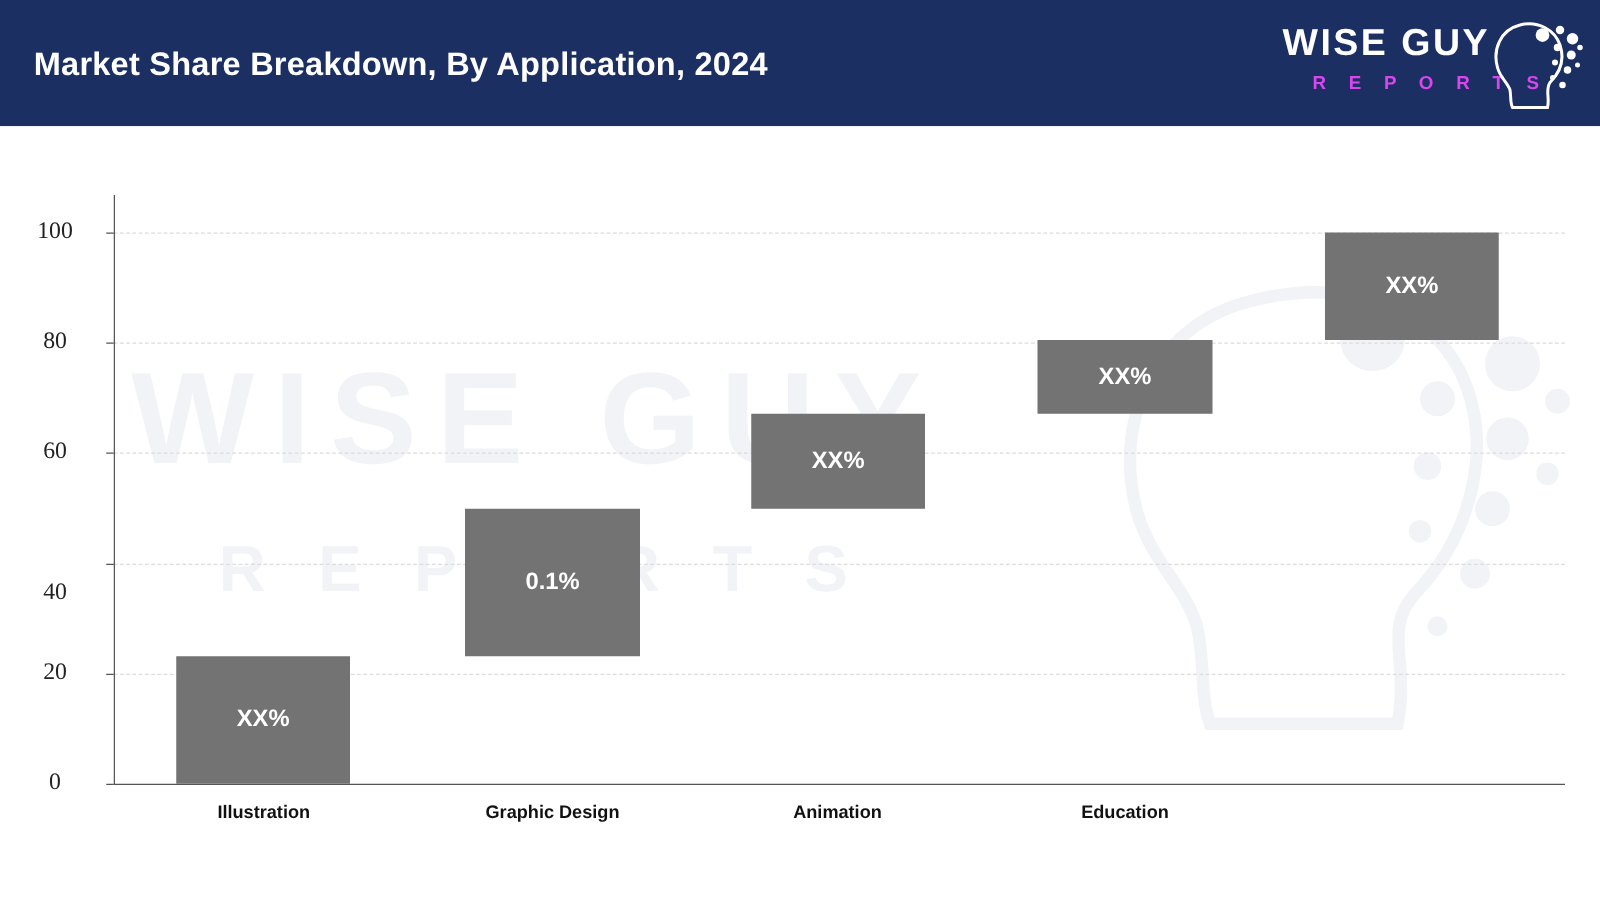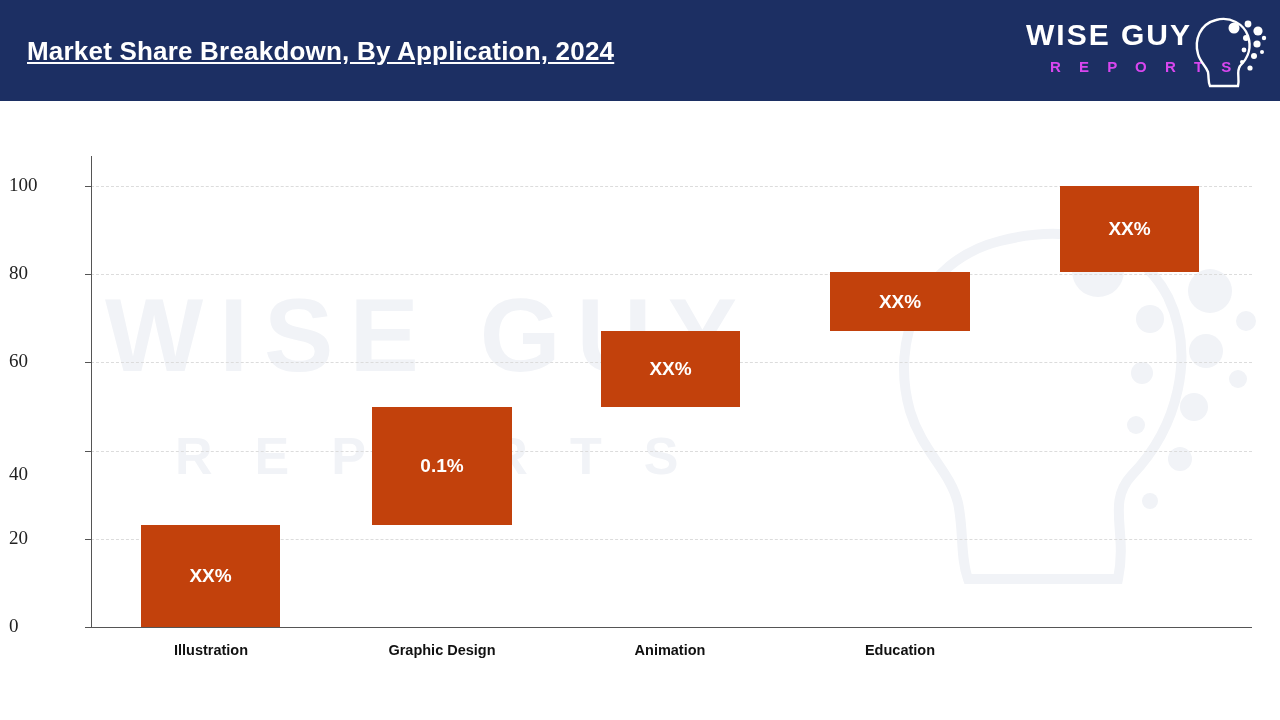--- a/index.html
+++ b/index.html
@@ -32,21 +32,20 @@
   }
   #header-title {
     position: absolute;
     left: 27px;
     top: 36px;
     color: #ffffff;
     font-size: 26px;
     font-weight: bold;
     letter-spacing: 0.2px;
     white-space: nowrap;
-    text-decoration: underline;
   }
   #logo {
     position: absolute;
     right: 8px;
     top: 6px;
     width: 250px;
     height: 88px;
   }
   #logo-wise {
     position: absolute;
@@ -152,35 +151,35 @@
     position: absolute;
     left: 0;
     top: 498px;
     width: 1161px;
     height: 1px;
     background: #555555;
   }
   .ylabel {
     position: absolute;
     width: 70px;
-    text-align: left;
+    text-align: center;
     font-size: 19px;
     color: #222222;
     font-family: "Liberation Serif", serif;
   }
   .tick-mark {
     position: absolute;
     width: 6px;
     height: 1px;
     background: #555555;
   }
 
   .bar {
     position: absolute;
-    background: #c2410c;
+    background: #737373;
   }
   .bar-label {
     position: absolute;
     width: 100%;
     text-align: center;
     color: #ffffff;
     font-size: 19px;
     font-weight: bold;
     top: 50%;
     transform: translateY(-50%);

